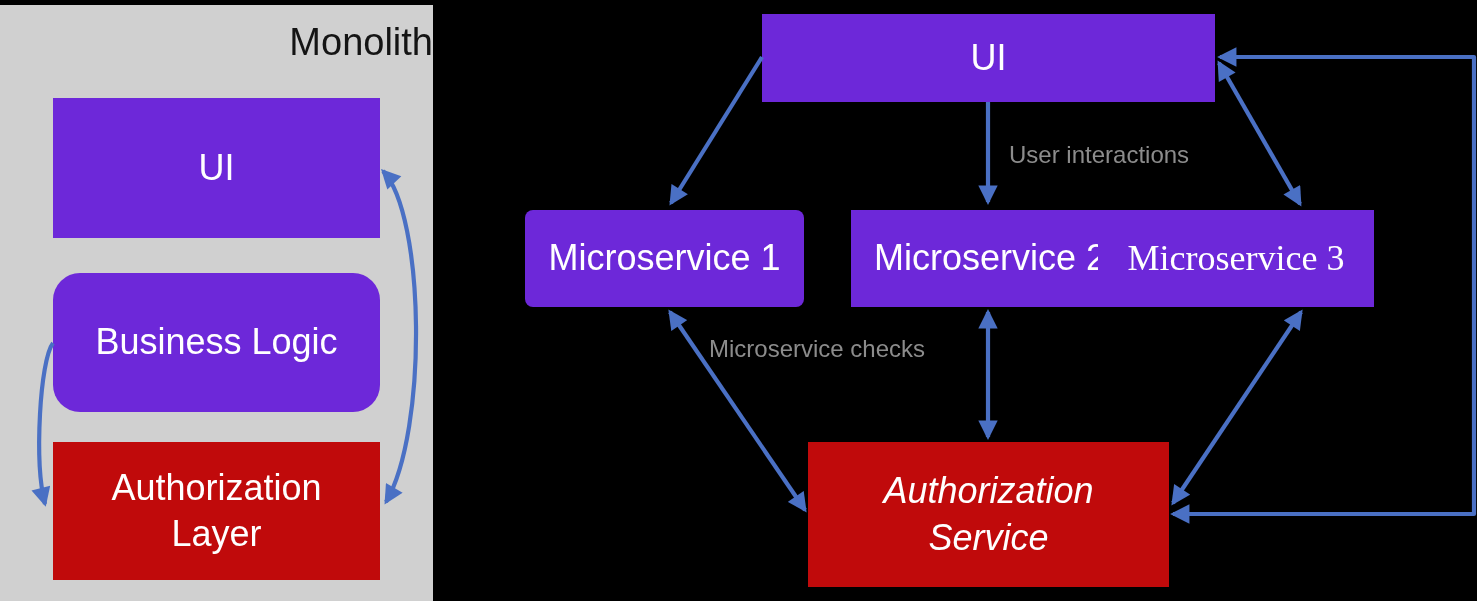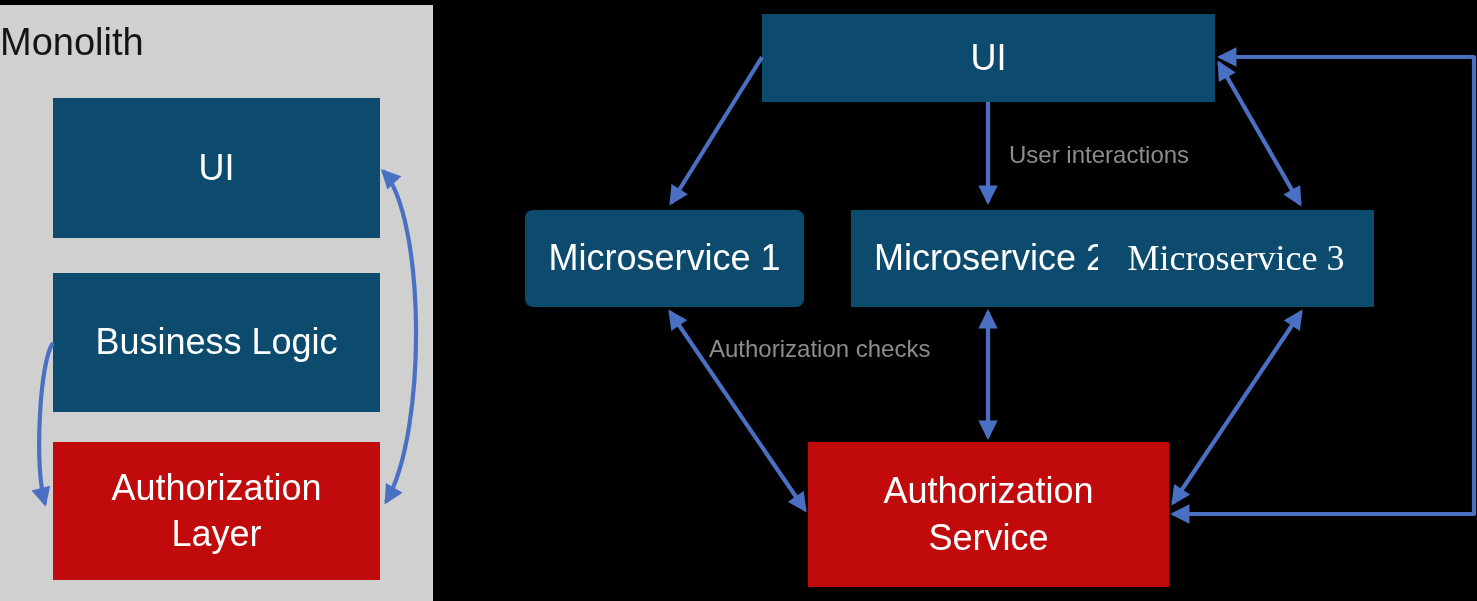--- a/index.html
+++ b/index.html
@@ -6,28 +6,28 @@
   body {
     width:1477px; height:601px; position:relative; overflow:hidden;
     font-family:"Liberation Sans", sans-serif;
   }
   .panel {
     position:absolute; left:0; top:5px; width:433px; height:596px;
     background:#d0d0d0;
   }
   .title {
     position:absolute; left:0; top:16px; width:433px;
-    text-align:left; font-size:38px; color:#141414;
+    text-align:right; font-size:38px; color:#141414;
   }
   .box {
     position:absolute; display:flex; align-items:center; justify-content:center;
     color:#ffffff; text-align:center; font-size:36px; line-height:1.28;
     box-sizing:border-box;
   }
-  .blue { background:#0c4a6e; }
+  .blue { background:#6d28d9; }
   .red  { background:#c00a0b; }
   .diag-label {
     position:absolute; color:#8c8c8c; font-size:24px; white-space:nowrap;
   }
   svg.arrows {
     position:absolute; left:0; top:0; width:1477px; height:601px;
     pointer-events:none;
   }
   svg.arrows path.conn {
     fill:none; stroke:#4a70c4; stroke-width:4.2px; stroke-linejoin:round;
@@ -35,37 +35,37 @@
 </style>
 </head>
 <body>
 
 <div class="panel">
   <div class="title">Monolith</div>
 </div>
 
 <div class="box blue" style="left:53px; top:98px; width:327px; height:140px;">UI</div>
 
-<div class="box blue" style="left:53px; top:273px; width:327px; height:139px;">Business Logic</div>
+<div class="box blue" style="left:53px; top:273px; width:327px; height:139px;border-radius:27px;">Business Logic</div>
 
 <div class="box red" style="left:53px; top:442px; width:327px; height:138px; padding:0 32px;">Authorization Layer</div>
 
 <div class="box blue" style="left:762px; top:14px; width:453px; height:88px;">UI</div>
 
 <div class="box blue" style="left:525px; top:210px; width:279px; height:97px;border-radius:8px;">Microservice 1</div>
 
 <div class="box blue" style="left:851px; top:210px; width:278px; height:97px;text-align:center;">Microservice 2</div>
 
 <div class="box blue" style="left:1098px; top:210px; width:276px; height:97px;font-family:Liberation Serif, serif;">Microservice 3</div>
 
-<div class="box red" style="left:808px; top:442px; width:361px; height:145px; padding:0 15px;">Authorization Service</div>
+<div class="box red" style="left:808px; top:442px; width:361px; height:145px; padding:0 15px;font-style:italic;">Authorization Service</div>
 
 <div class="diag-label" style="left:992px; top:141px;margin-left:17px;">User interactions</div>
 
-<div class="diag-label" style="left:709px; top:335px;">Authorization checks</div>
+<div class="diag-label" style="left:709px; top:335px;">Microservice checks</div>
 
 <svg class="arrows" viewBox="0 0 1477 601">
   <defs>
     <marker id="ah" viewBox="0 0 10 10" refX="8.5" refY="5" markerWidth="5" markerHeight="4.6" orient="auto-start-reverse">
       <path d="M0,0 L10,5 L0,10 z" fill="#4a70c4"></path>
     </marker>
   </defs>
 
   <path class="conn" d="M 53 343 C 40 360, 34 462, 45 504" marker-end="url(#ah)"></path>
   <path class="conn" d="M 383 171 C 425 215, 428 430, 386 502" marker-start="url(#ah)" marker-end="url(#ah)"></path>

